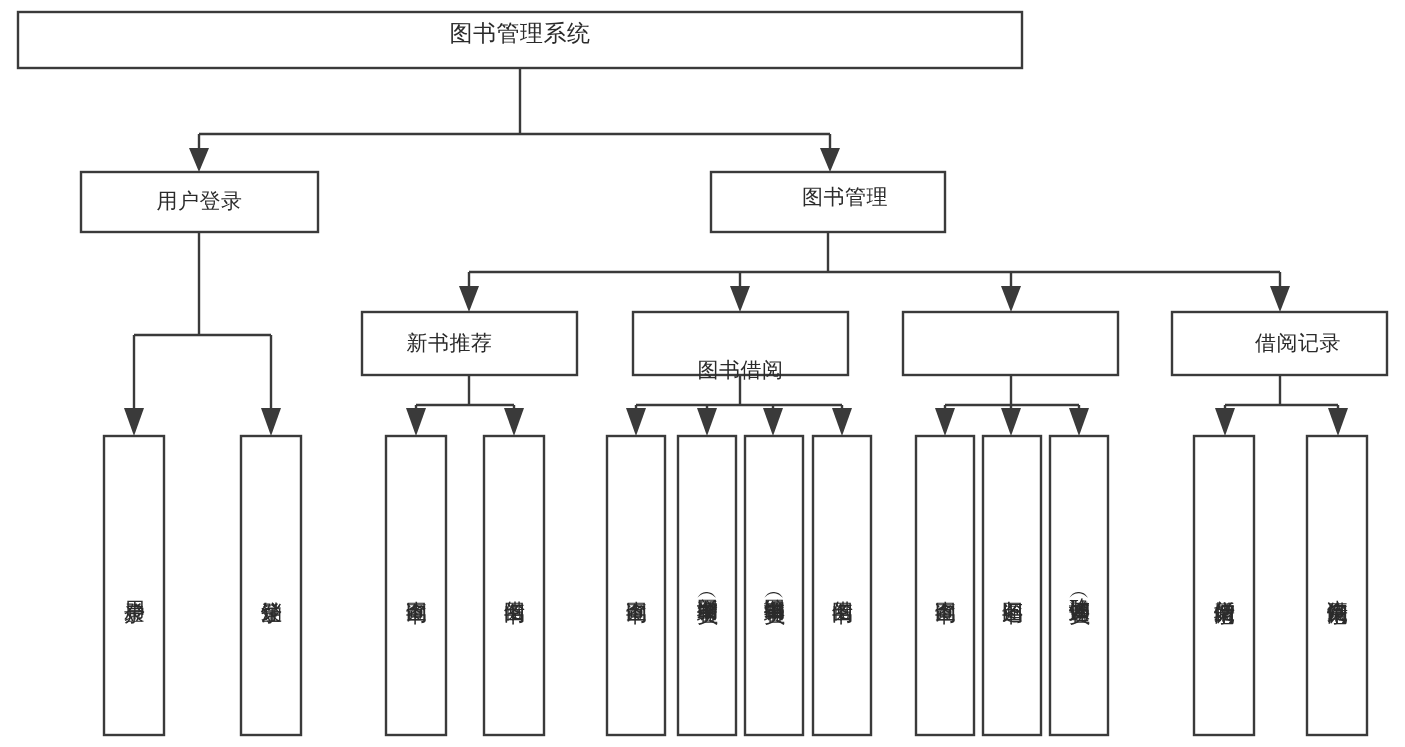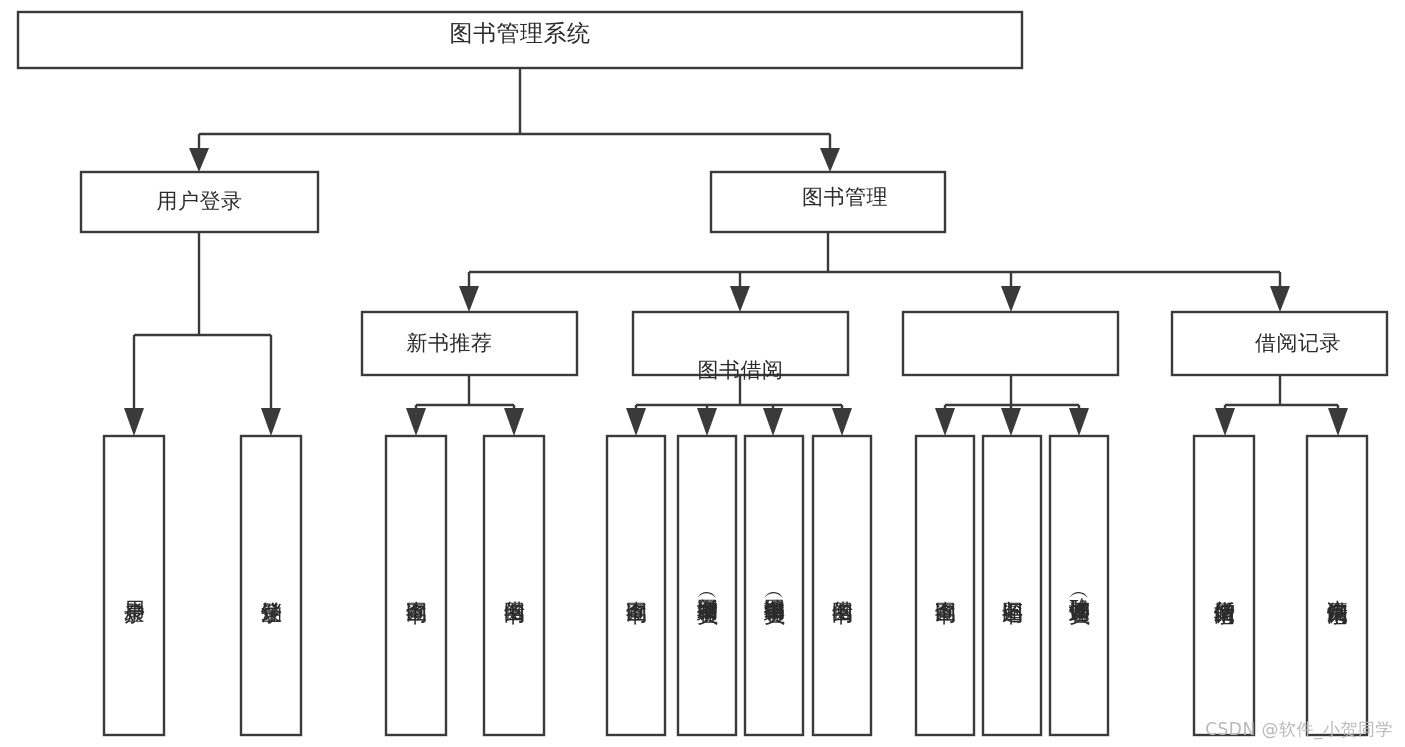--- a/index.html
+++ b/index.html
@@ -209,15 +209,14 @@
   <div class="node-label-v" style="left:916px; top:436px; width:58px; height:299px;">查询图书</div>
 
   <div class="node-label-v" style="left:983px; top:436px; width:58px; height:299px;">归还图书</div>
 
   <div class="node-label-v" style="left:1050px; top:436px; width:58px; height:299px;">确认归还（管理员）</div>
 
   <div class="node-label-v" style="left:1194px; top:436px; width:60px; height:299px;">新增借阅记录</div>
 
   <div class="node-label-v" style="left:1307px; top:436px; width:60px; height:299px;">查询借阅记录</div>
 
-  <div class="watermark">CSDN @软件_小贺同学</div>
 
 </div>
 
 </body></html>

